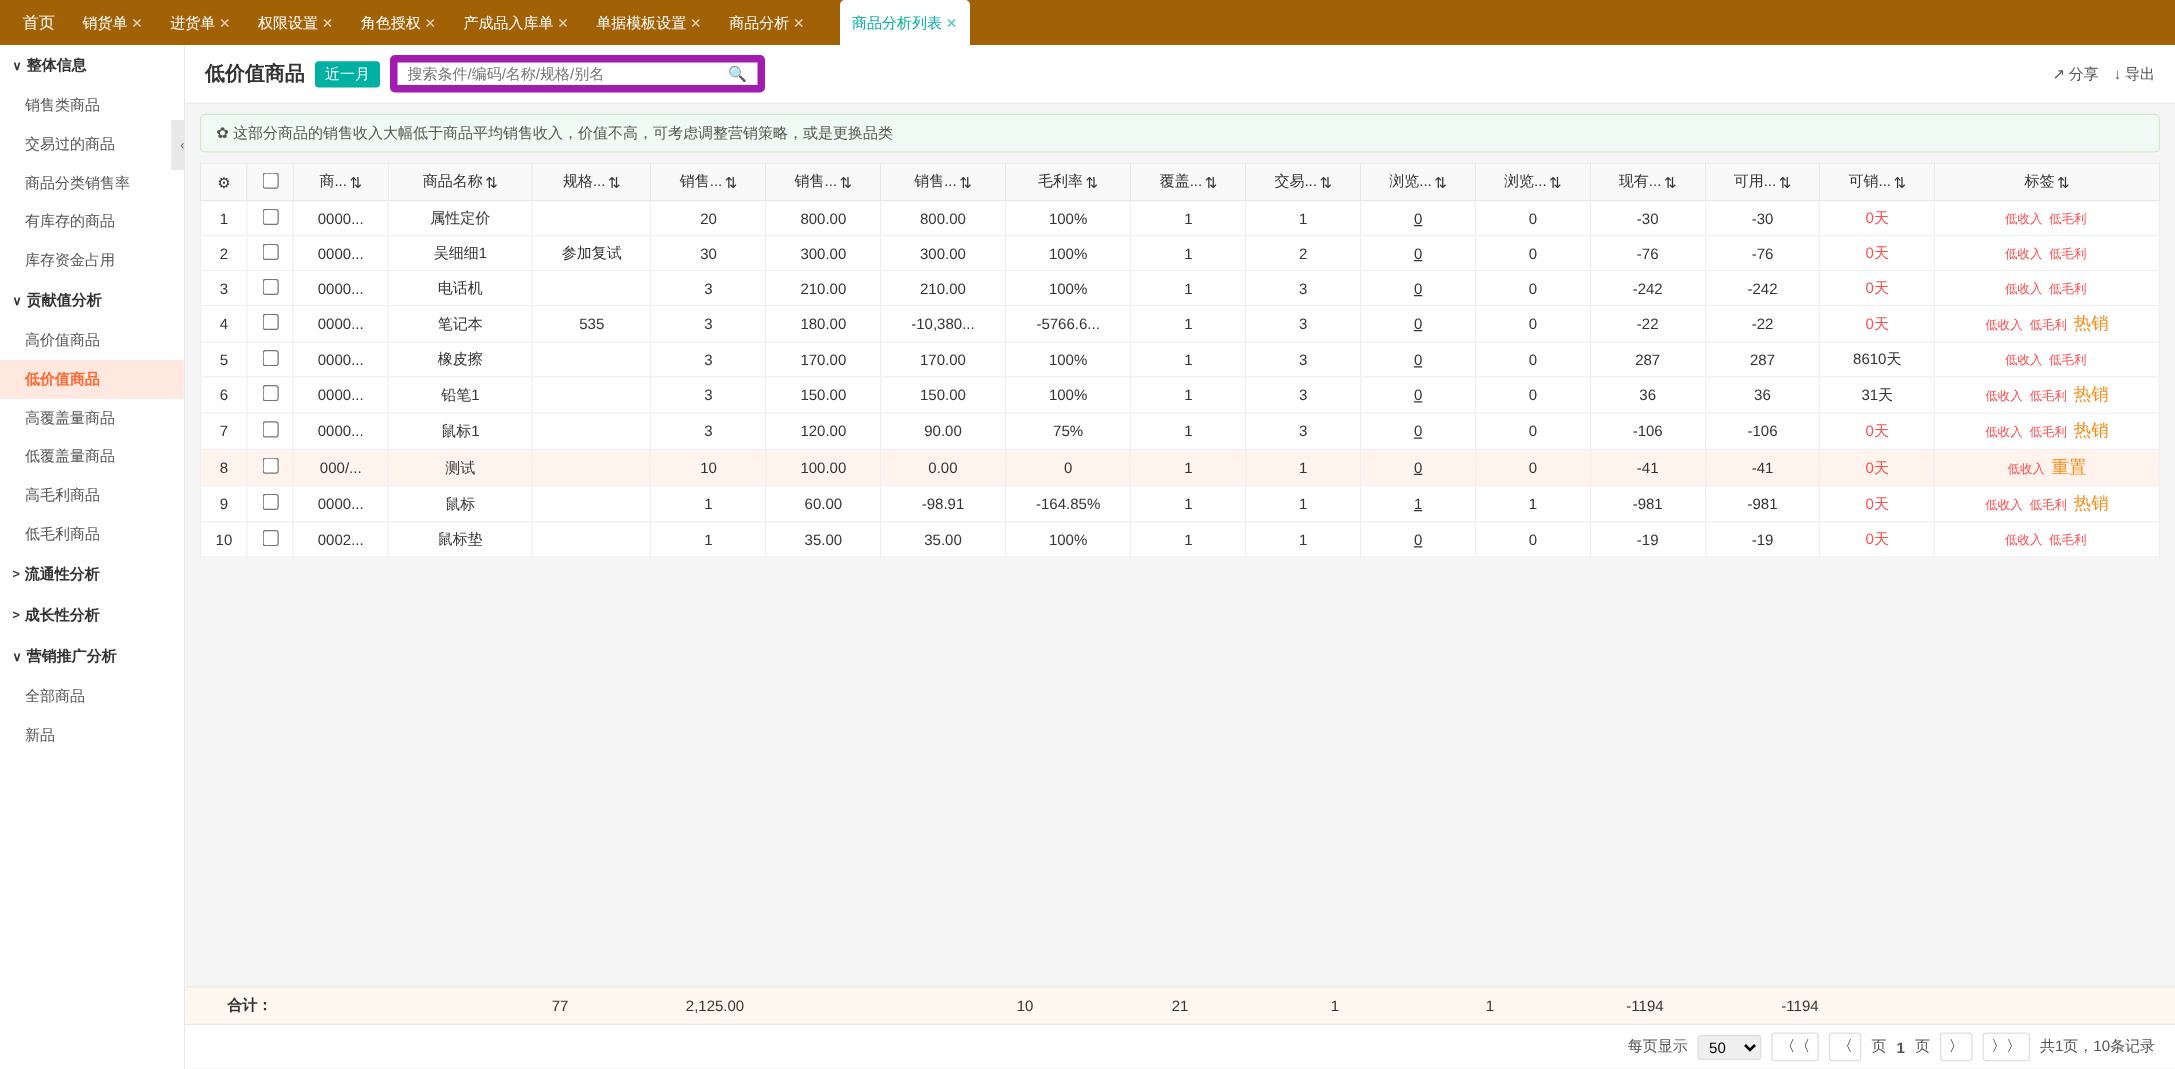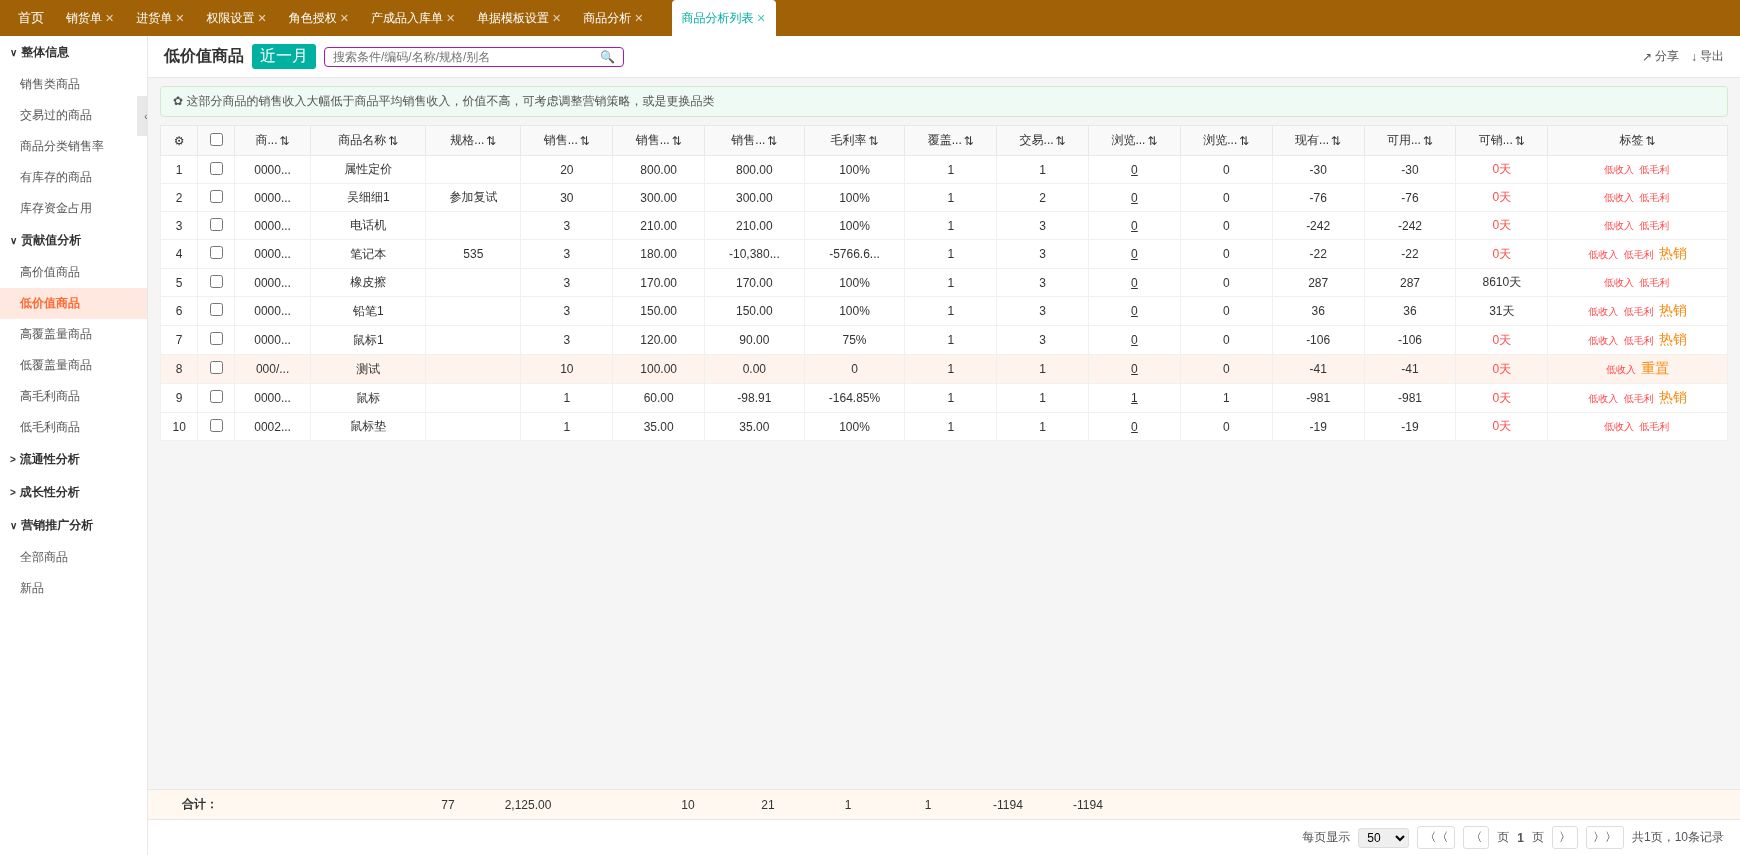--- a/index.html
+++ b/index.html
@@ -96,28 +96,28 @@
       gap: 8px;
     }
     .page-title { font-size: 16px; font-weight: bold; color: #333; }
     .period-btn {
       background: #00b0a0;
       color: #fff;
       border: none;
       border-radius: 3px;
       padding: 2px 8px;
       cursor: pointer;
-      font-size: 16px;
+      font-size: 12px;
     }
     .search-box {
       flex: 1;
       max-width: 300px;
       display: flex;
       align-items: center;
-      border: 1px solid #a21caf;
+      border: 6px solid #a21caf;
       border-radius: 4px;
       padding: 2px 8px;
       background: #fff;
     }
     .search-box input {
       border: none;
       outline: none;
       flex: 1;
       font-size: 12px;
       color: #999;
@@ -181,21 +181,21 @@
       background: #fff8f0;
       border-top: 1px solid #e8e8e8;
       padding: 6px 34px;
       display: flex;
       align-items: center;
       font-size: 12px;
       color: #333;
       gap: 20px;
     }
     .footer-label { font-weight: bold; }
-    .footer-val { min-width: 60px; text-align: center; }
+    .footer-val { min-width: 60px; text-align: center; margin-left: 44px; }
 
     
     .pagination-bar {
       background: #fff;
       border-top: 1px solid #e8e8e8;
       padding: 6px 16px;
       display: flex;
       align-items: center;
       justify-content: flex-end;
       gap: 8px;

